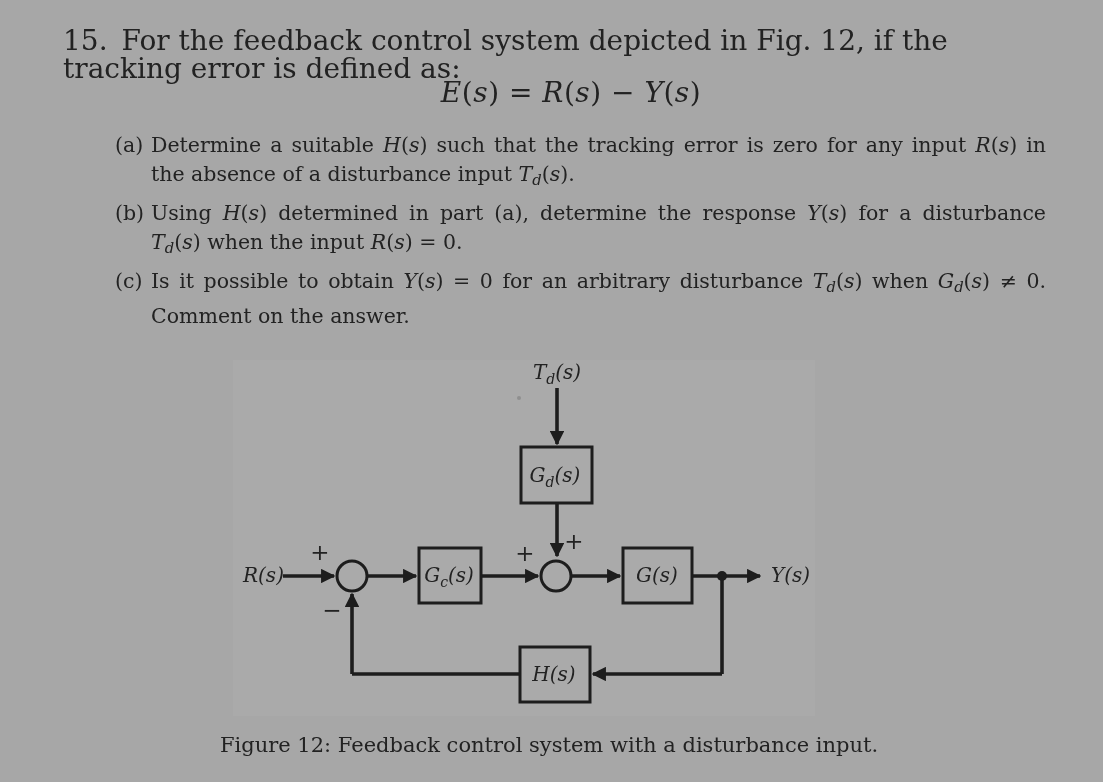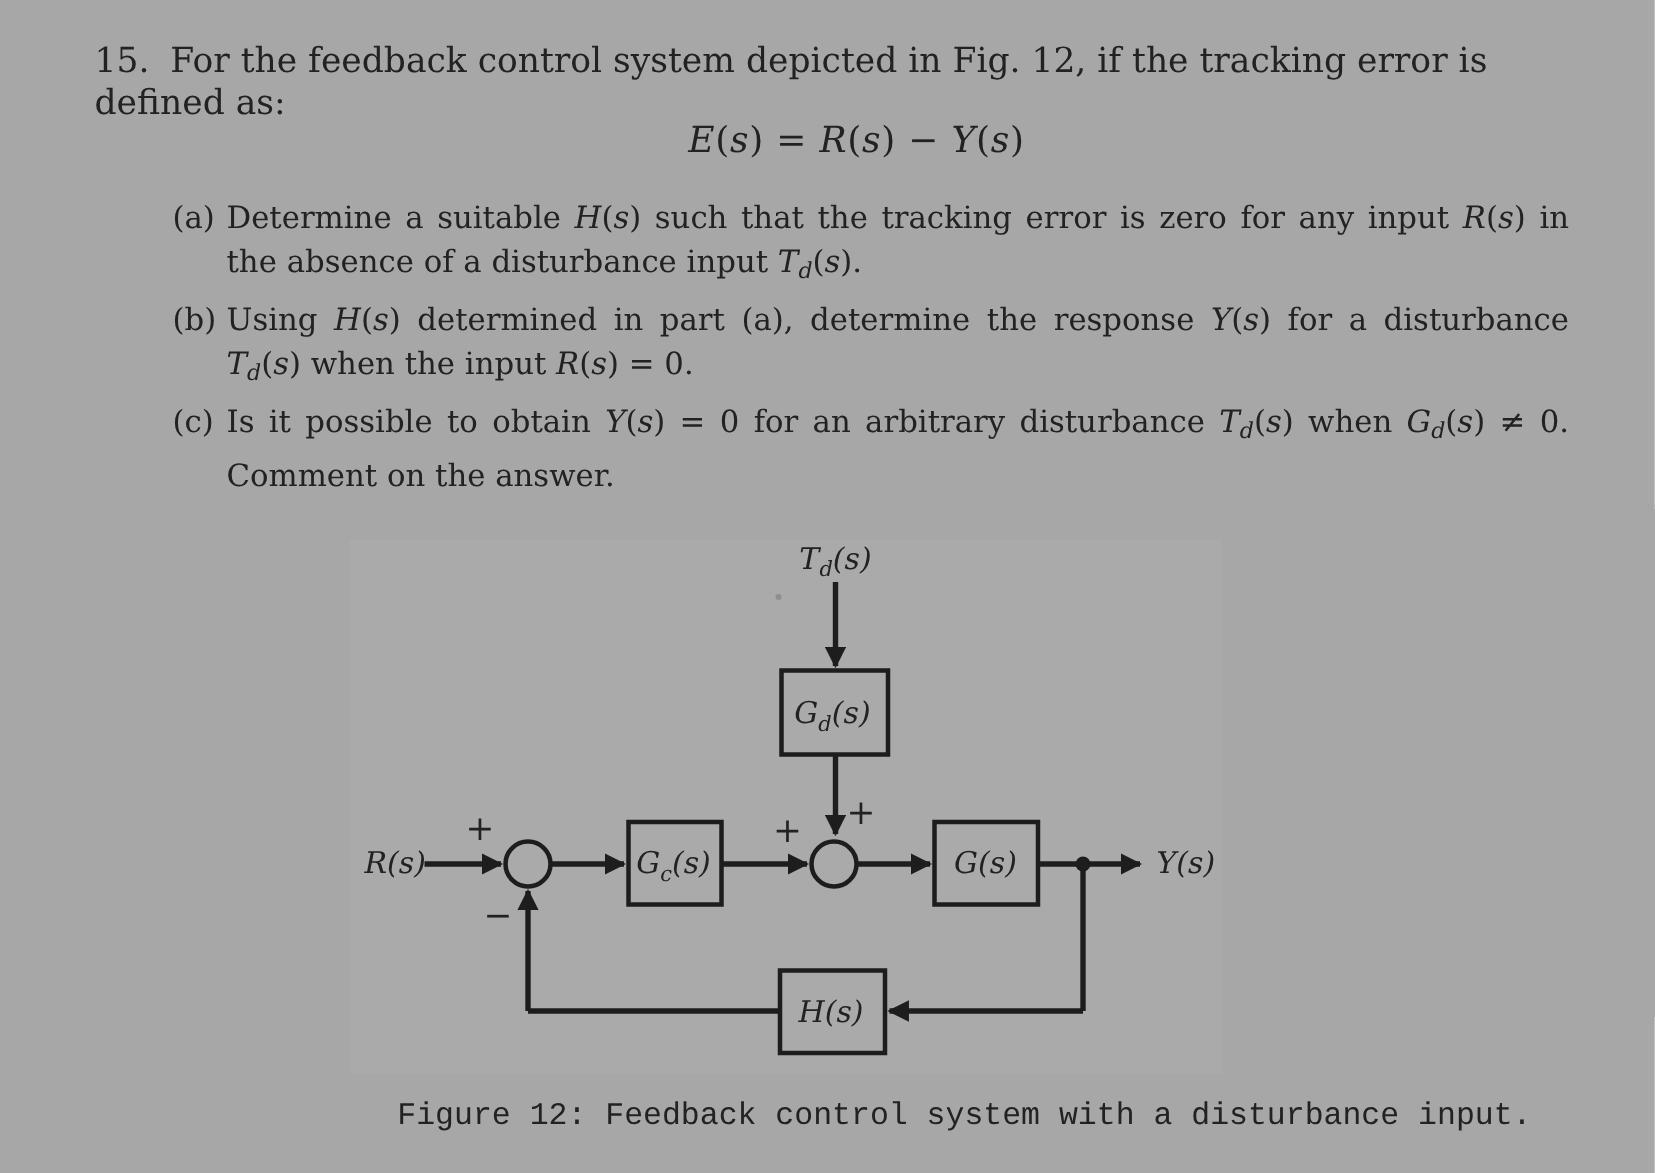--- a/index.html
+++ b/index.html
@@ -8,42 +8,42 @@
     width:1103px;height:782px;
     background:var(--page-bg,#a7a7a7);
     font-family:"DejaVu Serif", serif;
     color:var(--ink,#222);
     overflow:hidden;
   }
   .it{font-style:italic;}
   .sub{font-size:0.72em;vertical-align:-0.28em;}
   .stmt{
     position:absolute;left:63px;top:27px;width:975px;
-    font-size:23px;line-height:28px;
+    font-size:28px;line-height:28px;
   }
   .stmt-num{margin-right:14px;}
   .equation{
     position:absolute;left:63px;top:79px;width:972px;
     padding-left:44px;box-sizing:border-box;
-    text-align:center;font-size:24px;line-height:28px;
+    text-align:center;font-size:28px;line-height:28px;
     letter-spacing:0.5px;
   }
   .part{position:absolute;left:115px;width:935px;font-size:20.5px;line-height:28.5px;}
   .part-label{position:absolute;left:0;top:0;}
   .part-body{margin-left:36px;width:895px;text-align:justify;}
   .part-a{top:131px;}
   .part-b{top:199px;}
   .part-c{top:267px;}
   .figure{
     position:absolute;left:233px;top:360px;width:582px;height:356px;
     background:var(--figure-bg,#aaaaaa);
   }
   .caption{
-    position:absolute;left:49px;top:731px;width:972px;
-    text-align:right;font-size:21px;line-height:28px;font-family:Liberation Mono, monospace;
+    position:absolute;left:63px;top:731px;width:972px;
+    text-align:center;font-size:21px;line-height:28px;
   }
   
   .dline{stroke:var(--line,#1d1d1d);stroke-width:3.6;fill:none;}
   .dbox{stroke:var(--line,#1d1d1d);stroke-width:3;fill:none;}
   .dcirc{stroke:var(--line,#1d1d1d);stroke-width:3;fill:none;}
   .ddot{fill:var(--line,#1d1d1d);}
   .mk{fill:var(--line,#1d1d1d);}
   .dmath{font-family:"DejaVu Serif",serif;font-style:italic;font-size:20px;fill:var(--ink,#222);}
   .dsub{font-size:14px;}
   .dsign{font-family:"DejaVu Serif",serif;font-size:23px;fill:var(--ink,#222);}

